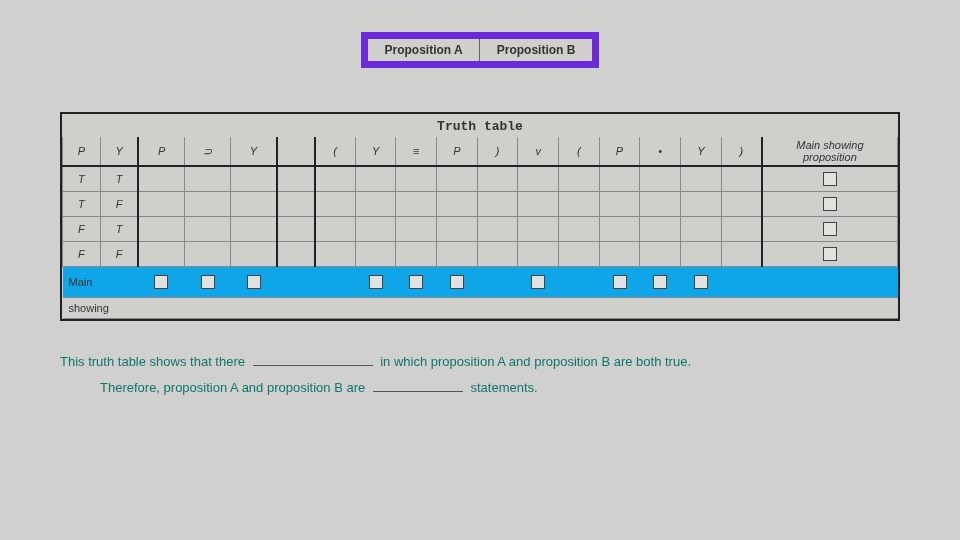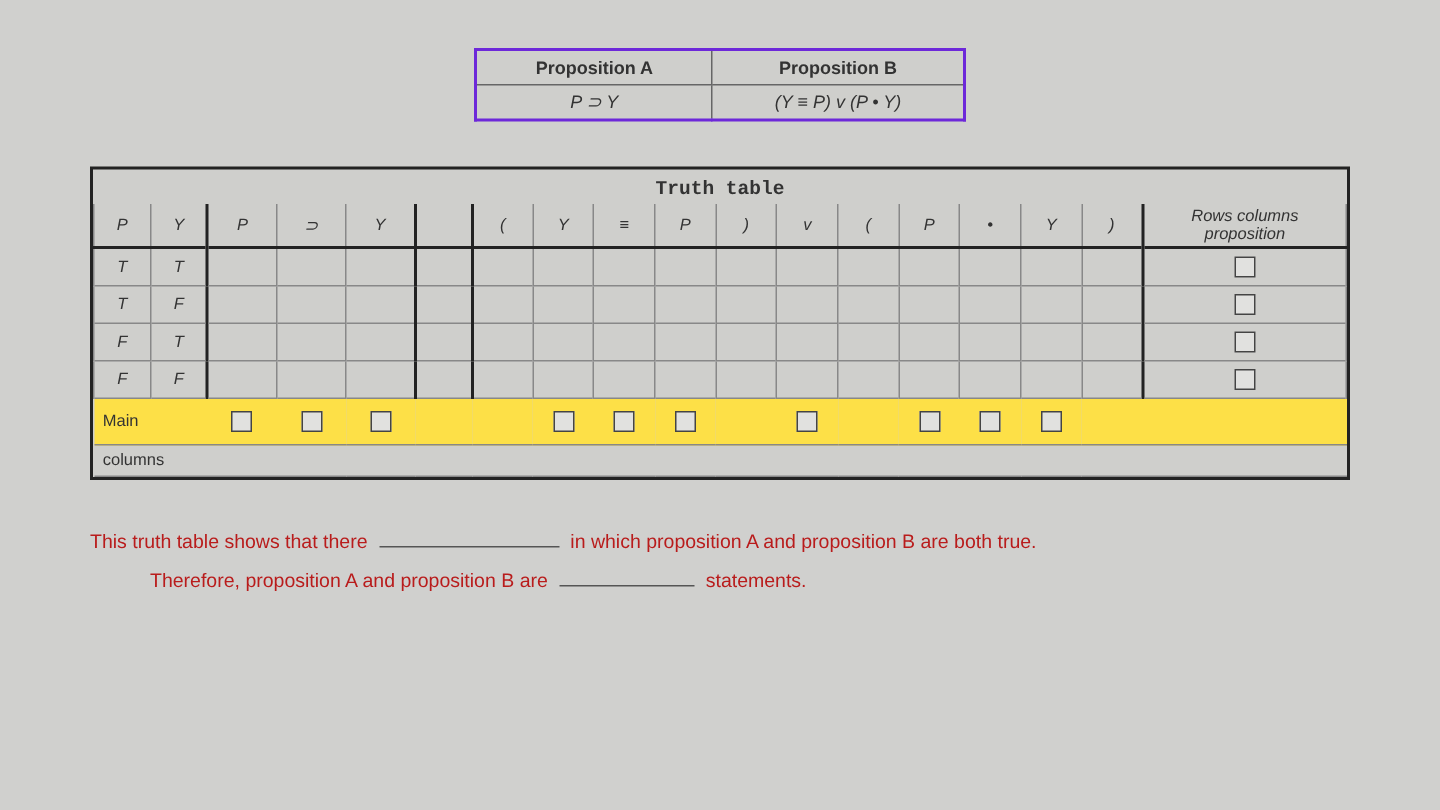--- a/index.html
+++ b/index.html
@@ -7,23 +7,23 @@
     width: 960px;
     height: 540px;
     background: #d0d0ce;
     font-family: Arial, sans-serif;
     color: #333;
     font-size: 12px;
     box-sizing: border-box;
     padding: 20px 60px;
   }
   .prop-box {
-    margin: 12px auto 30px auto;
-    width: 328px;
-    border: 2px solid #6d28d9;
+    margin: 12px auto 44px auto;
+    width: 238px;
+    border: 7px solid #6d28d9;
     border-collapse: collapse;
     background: #cfcfcc;
   }
   .prop-box th, .prop-box td {
     border: 1px solid #666;
     text-align: center;
     padding: 4px 8px;
     font-size: 12px;
   }
   .prop-box th { font-weight: bold; }
@@ -71,21 +71,21 @@
   .checkbox {
     display: inline-block;
     width: 12px; height: 12px;
     border: 1px solid #444;
     background: #e1e1df;
     vertical-align: middle;
   }
   .main-row td {
     border: none;
     height: 28px;
-    background: #fde047;
+    background: #0ea5e9;
   }
   .main-row .lbl {
     font-style: normal;
     font-size: 11px;
     text-align: left;
     padding-left: 6px;
   }
   .cols-row td {
     border: none;
     height: 18px;
@@ -93,21 +93,21 @@
   .cols-row .lbl {
     font-style: normal;
     font-size: 11px;
     text-align: left;
     padding-left: 6px;
   }
 
   .sentences {
     margin-top: 28px;
     font-size: 13px;
-    color: #b91c1c;
+    color: #0f766e;
     line-height: 2;
   }
   .blank {
     display: inline-block;
     border-bottom: 1px solid #555;
     width: 120px;
     height: 14px;
     vertical-align: baseline;
     margin: 0 4px;
   }
@@ -115,24 +115,20 @@
   .sentences .line2 { padding-left: 40px; }
 </style>
 </head>
 <body>
 
 <table class="prop-box">
   <tbody>
       <tr>
     <th>Proposition A</th>
     <th>Proposition B</th>
-  </tr>
-  <tr>
-    <td>P ⊃ Y</td>
-    <td>(Y ≡ P) v (P • Y)</td>
   </tr>
 </tbody>
   </table>
 
 <div class="truth-wrap">
   <div class="tt-title">Truth table</div>
   <table class="tt">
     <colgroup>
       <col style="width:28px">
         <col style="width:28px">
@@ -166,21 +162,21 @@
         <th>≡</th>
         <th>P</th>
         <th>)</th>
         <th>v</th>
         <th>(</th>
         <th>P</th>
         <th>•</th>
         <th>Y</th>
         <th>)</th>
         <th class="lastgroup rows-label">
-          <div>Rows columns</div>
+          <div>Main showing</div>
           <div>proposition</div>
         </th>
       </tr>
     </thead>
     <tbody>
       <tr>
         <td>T</td>
         <td class="pycols">T</td>
         <td class="dblborder"></td>
           <td></td>
@@ -272,21 +268,21 @@
         <td></td>
         <td><span class="checkbox"></span></td>
         <td></td>
         <td><span class="checkbox"></span></td>
         <td><span class="checkbox"></span></td>
         <td><span class="checkbox"></span></td>
         <td></td>
         <td></td>
       </tr>
       <tr class="cols-row">
-        <td class="lbl" colspan="2">columns</td>
+        <td class="lbl" colspan="2">showing</td>
         <td colspan="16"></td>
       </tr>
     </tbody>
   </table>
 </div>
 
 <div class="sentences">
   <div>
     <span>This truth table shows that there</span>
     <span class="blank"></span>

